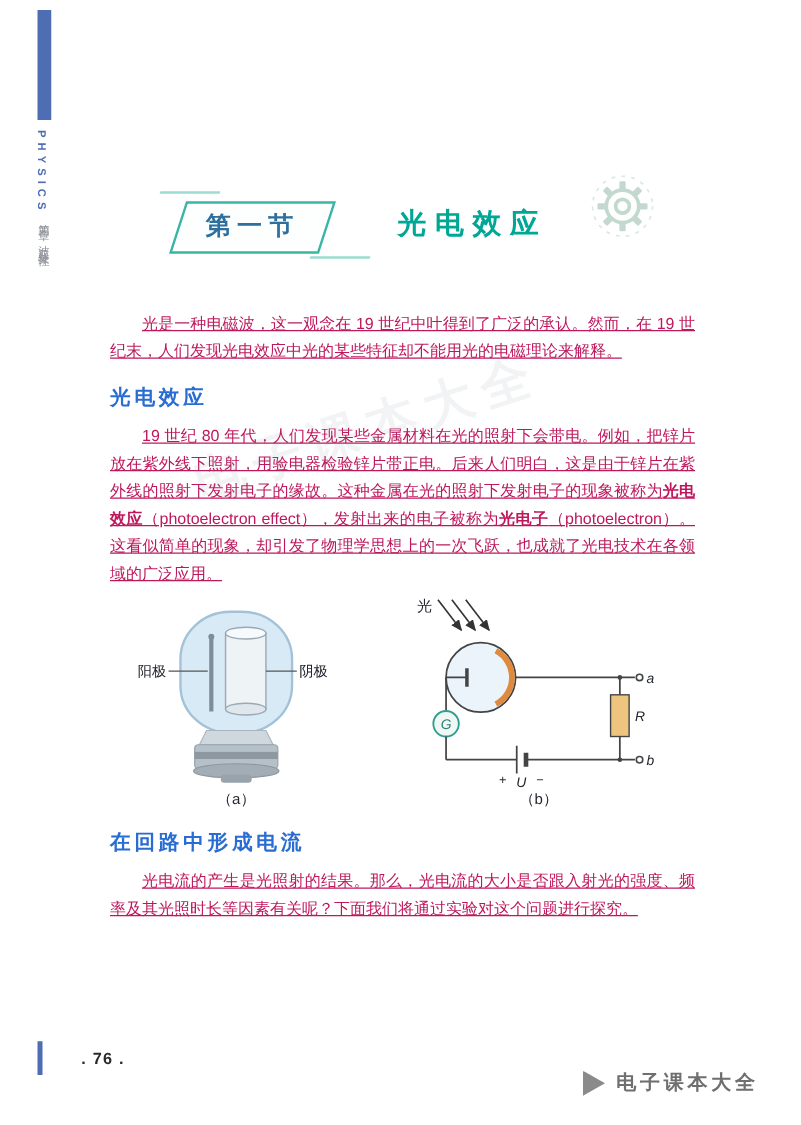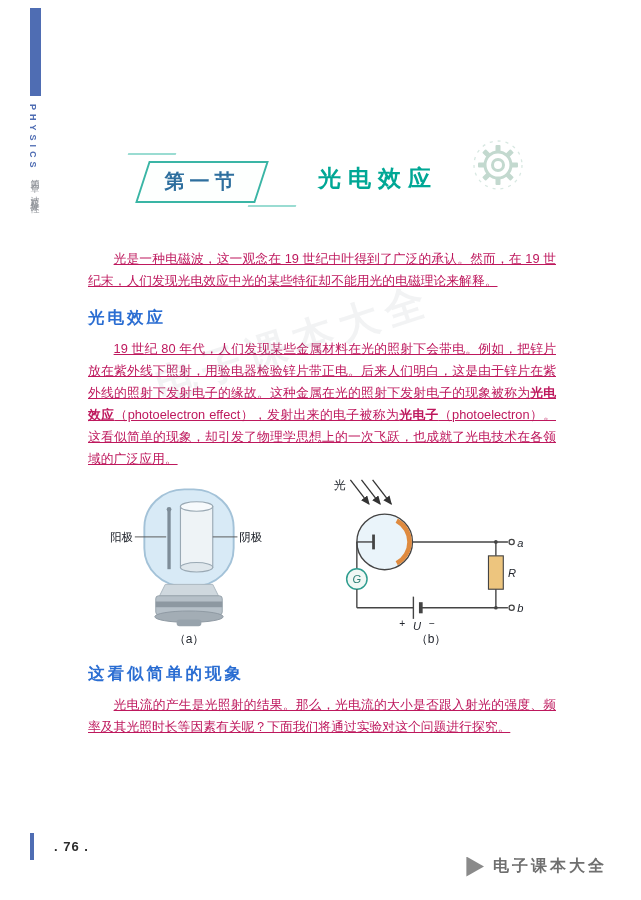--- a/index.html
+++ b/index.html
@@ -46,21 +46,21 @@
   .blue-heading{
     margin:15px 0 9px;font-size:16.5px;font-weight:bold;color:#2a6dd2;
     letter-spacing:3px;
   }
   
   .figure{display:flex;justify-content:center;align-items:flex-end;gap:48px;margin-top:8px;}
   .fig-col{display:flex;flex-direction:column;align-items:center;}
   .fig-sub{text-align:center;font-size:12px;margin-top:1px;color:#22262e;}
   .fig-caption{text-align:center;font-weight:bold;font-size:12.5px;margin-top:7px;color:#1d232b;}
   
-  .page-number{position:absolute;left:54px;top:839px;font-size:13px;font-weight:bold;color:#2b2b2b;letter-spacing:1px;}
+  .page-number{position:absolute;left:65px;top:839px;font-size:13px;font-weight:bold;color:#2b2b2b;letter-spacing:1px;}
   .footer-watermark{position:absolute;right:34px;top:856px;display:flex;align-items:center;gap:9px;}
   .wm-logo{width:20px;height:20px;background:#8a8a8a;clip-path:polygon(12% 0,100% 50%,12% 100%);}
   .wm-text{font-size:16px;font-weight:bold;color:#6f6f6f;letter-spacing:3px;}
   .center-watermark{
     position:absolute;left:150px;top:315px;font-size:40px;font-weight:bold;
     color:rgba(130,140,150,0.10);transform:rotate(-18deg);letter-spacing:8px;
     white-space:nowrap;pointer-events:none;
   }
   svg text{font-family:"Liberation Sans","DejaVu Sans",sans-serif;}
 </style>
@@ -180,21 +180,21 @@
           <text x="84" y="147" font-size="11" text-anchor="middle" fill="#22262e">+</text>
           <text x="100" y="150" font-size="12" font-style="italic" text-anchor="middle" fill="#22262e">U</text>
           <text x="116" y="147" font-size="11" text-anchor="middle" fill="#22262e">−</text>
         </svg>
         <div class="fig-sub">（b）</div>
       </div>
 
     </div>
 
 
-    <h2 class="blue-heading">这看似简单的现象</h2>
+    <h2 class="blue-heading">在回路中形成电流</h2>
 
     <p class="body-text"><span>光电流的产生是光照射的结果。那么，光电流的大小是否跟入射光的强度、频率及其光照时长等因素有关呢？下面我们将通过实验对这个问题进行探究。</span></p>
 
   </div>
 
   <div class="page-number">. 76 .</div>
 
   <div class="footer-watermark">
     <span class="wm-logo"></span>
     <span class="wm-text">电子课本大全</span>

